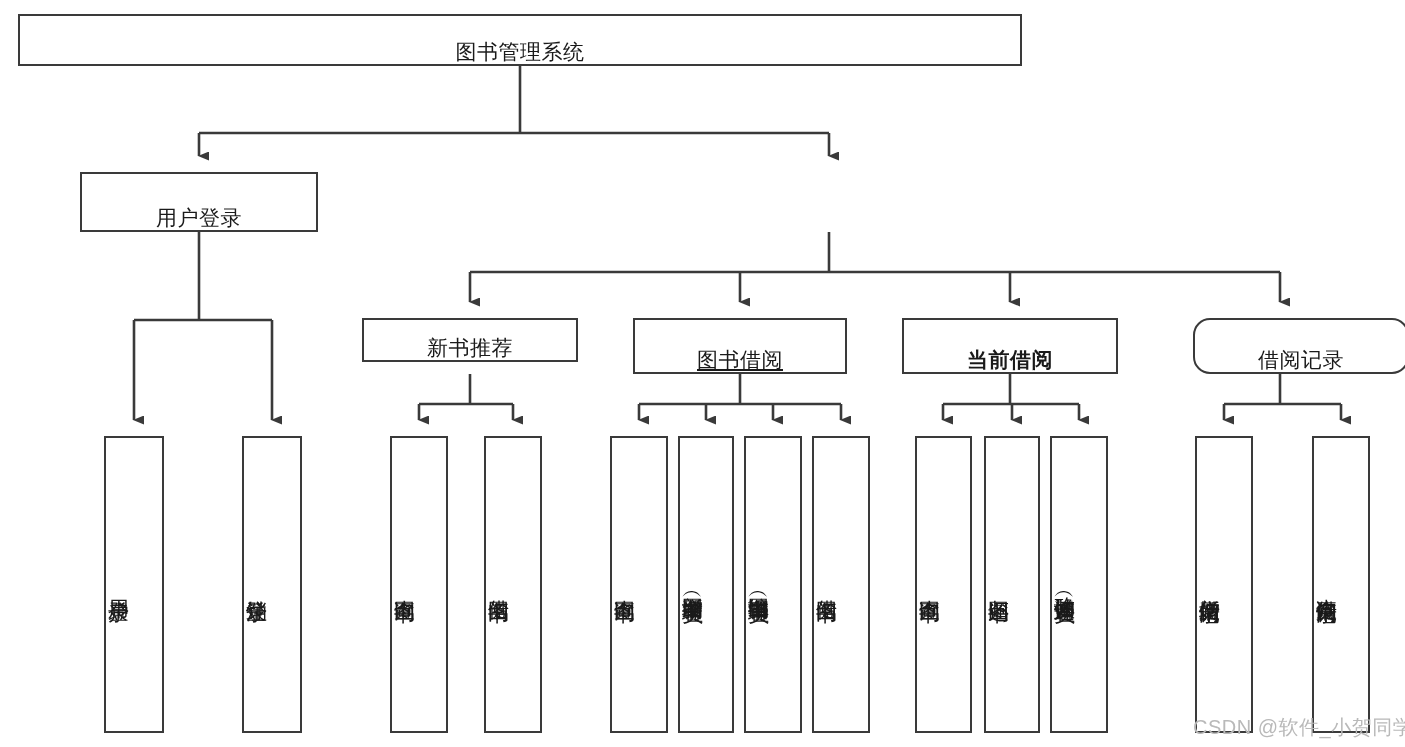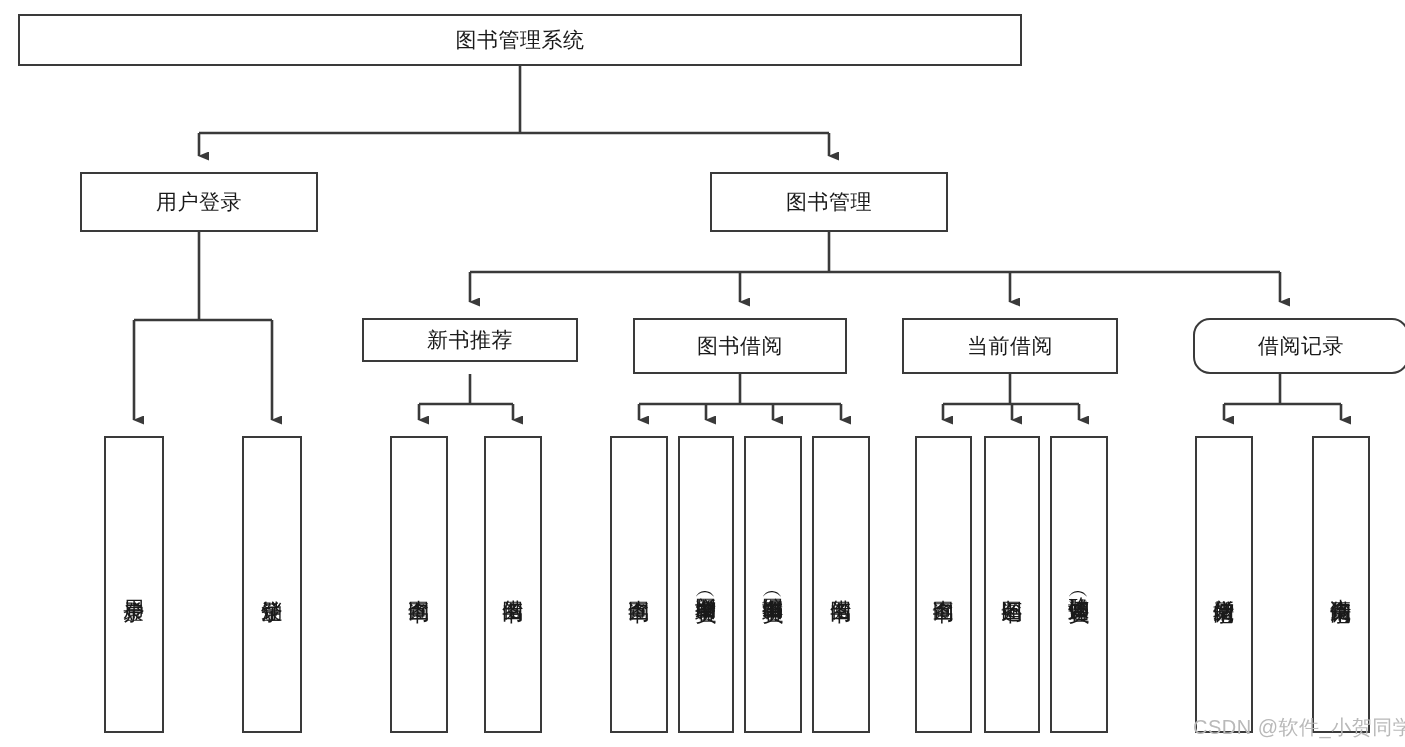--- a/index.html
+++ b/index.html
@@ -25,21 +25,21 @@
     width: 1405px;
     height: 747px;
     pointer-events: none;
   }
   .node {
     position: absolute;
     box-sizing: border-box;
     background: #ffffff;
     border: 2px solid #c4b5fd;
     display: flex;
-    align-items: center;
+    align-items: flex-end;
     justify-content: center;
     color: #1a1a1a;
     text-align: center;
   }
   .node.horizontal {
     font-size: 21px;
     letter-spacing: 0.5px;
     line-height: 1.2;
   }
   .node.vertical {
@@ -122,31 +122,28 @@
     </g>
   </svg>
 
   <div class="node horizontal" style="left: 18px; top: 14px; width: 1004px; height: 52px; border-color: rgb(58, 58, 58); color: rgb(26, 26, 26);">
     <span class="label">图书管理系统</span>
   </div>
 
   <div class="node horizontal" style="left: 80px; top: 172px; width: 238px; height: 60px; border-color: rgb(58, 58, 58); color: rgb(26, 26, 26);">
     <span class="label">用户登录</span>
   </div>
-  <div class="node horizontal" style="left: 710px; top: 172px; width: 238px; height: 60px; border-color: rgb(58, 58, 58); color: rgb(26, 26, 26);">
-    <span class="label">图书管理</span>
-  </div>
 
   <div class="node horizontal" style="left: 362px; top: 318px; width: 216px; height: 44px; border-color: rgb(58, 58, 58); color: rgb(26, 26, 26);">
     <span class="label">新书推荐</span>
   </div>
-  <div class="node horizontal" style="left: 633px; top: 318px; width: 214px; height: 56px; border-color: rgb(58, 58, 58); color: rgb(26, 26, 26);">
+  <div class="node horizontal" style="left: 633px; top: 318px; width: 214px; height: 56px; border-color: rgb(58, 58, 58); color: rgb(26, 26, 26); text-decoration: underline;">
     <span class="label">图书借阅</span>
   </div>
-  <div class="node horizontal" style="left: 902px; top: 318px; width: 216px; height: 56px; border-color: rgb(58, 58, 58); color: rgb(26, 26, 26);">
+  <div class="node horizontal" style="left: 902px; top: 318px; width: 216px; height: 56px; border-color: rgb(58, 58, 58); color: rgb(26, 26, 26); font-weight: bold;">
     <span class="label">当前借阅</span>
   </div>
   <div class="node horizontal" style="left: 1193px; top: 318px; width: 216px; height: 56px; border-color: rgb(58, 58, 58); color: rgb(26, 26, 26); border-radius: 17px;">
     <span class="label">借阅记录</span>
   </div>
 
   <div class="node vertical" style="left: 104px; top: 436px; width: 60px; height: 297px; border-color: rgb(58, 58, 58); color: rgb(26, 26, 26);">
     <span class="label">用户登录</span>
   </div>
   <div class="node vertical" style="left: 242px; top: 436px; width: 60px; height: 297px; border-color: rgb(58, 58, 58); color: rgb(26, 26, 26);">

